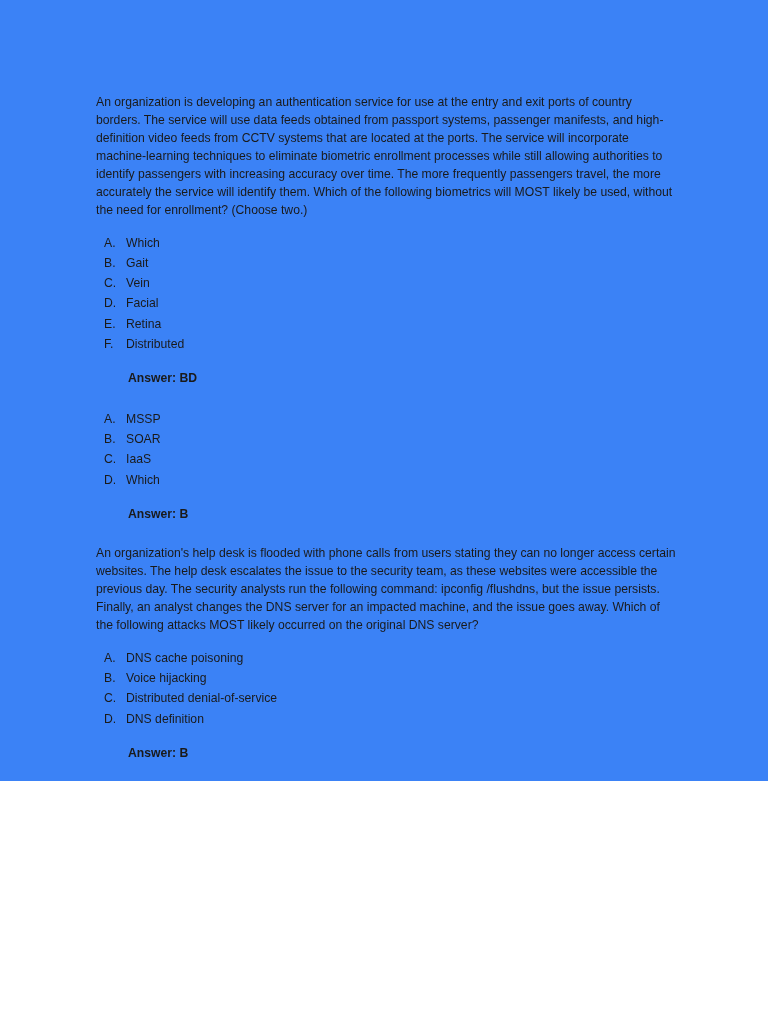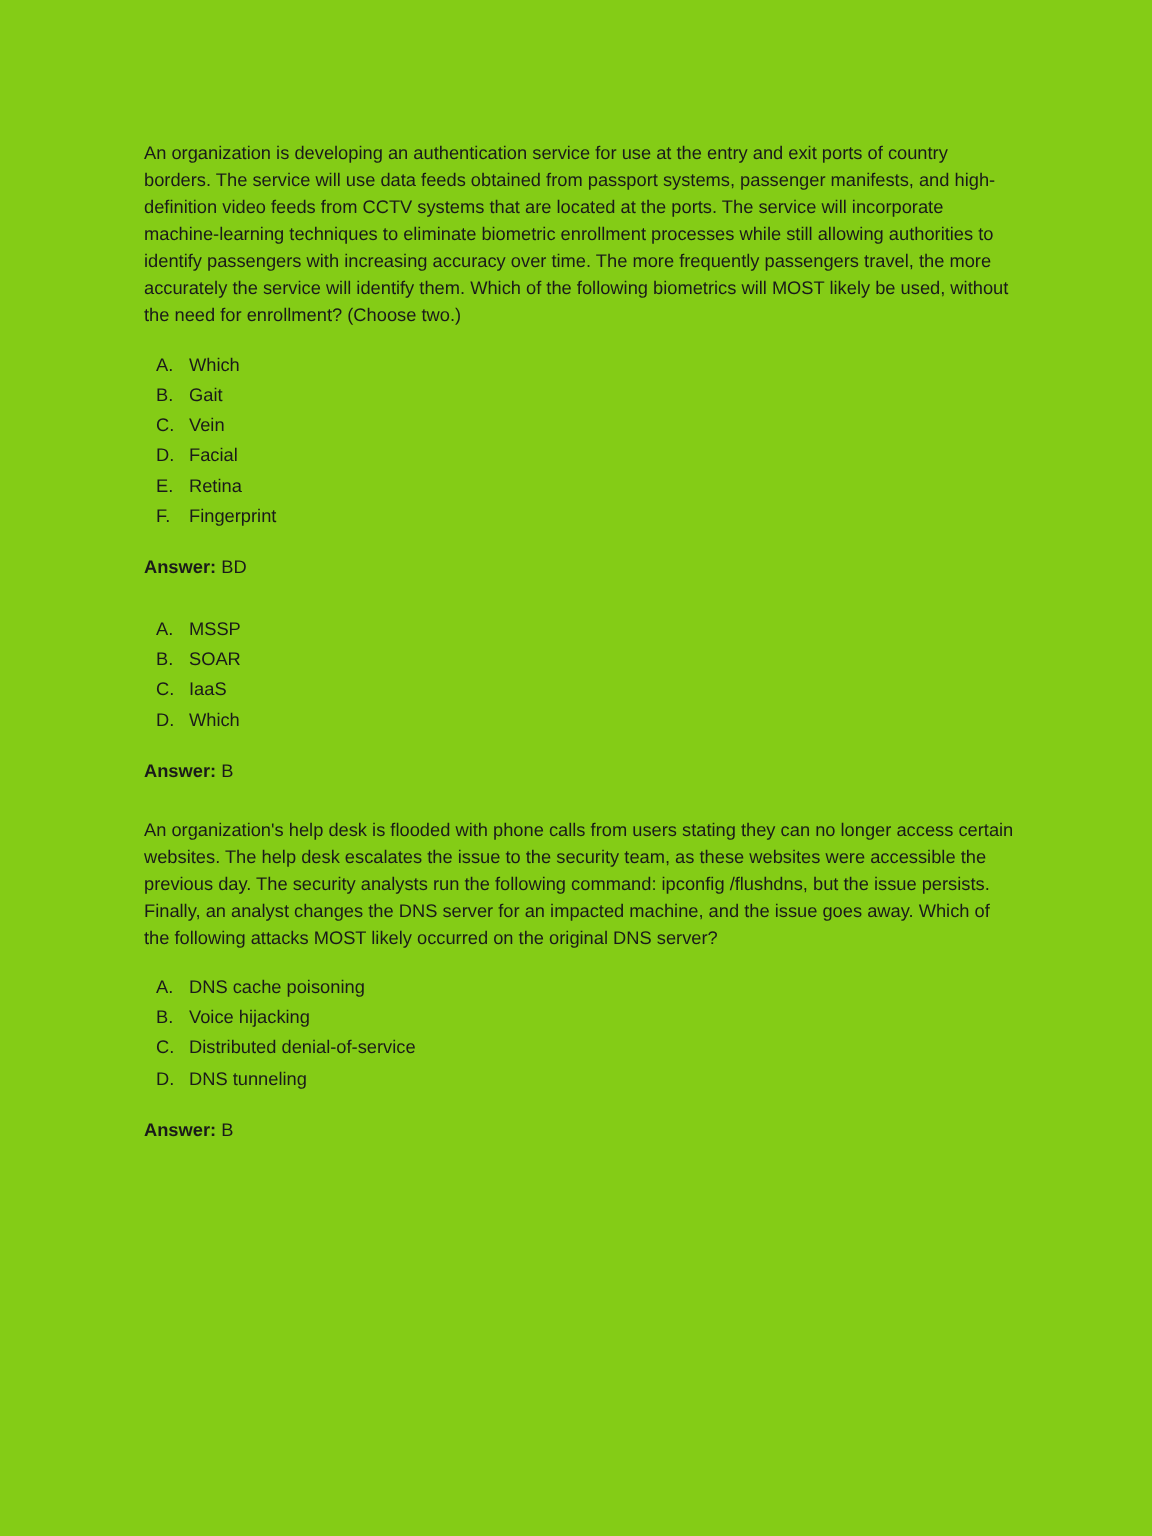--- a/index.html
+++ b/index.html
@@ -9,22 +9,22 @@
   }
   body {
     width: 768px;
     height: 1024px;
     font-family: "Liberation Sans", sans-serif;
     color: #1a1a1a;
   }
   .page {
     position: relative;
     width: 768px;
-    height: 1024px;
-    background: #84cc16;
+    height: 781px;
+    background: #3b82f6;
     box-sizing: border-box;
   }
   .content {
     position: absolute;
     left: 96px;
     top: 94px;
     width: 582px;
   }
   .question-block {
     margin-bottom: 0;
@@ -57,23 +57,24 @@
     color: #1a1a1a;
   }
   .answer {
     font-size: 12.2px;
     line-height: 1.5;
     margin: 0 0 22px 0;
     color: #1a1a1a;
   }
   .answer-label {
     font-weight: bold;
+    margin-left: 32px;
   }
   .answer-value {
-    font-weight: normal;
+    font-weight: bold;
     margin-top: 24px;
   }
 </style>
 </head>
 <body>
 
 <div class="page">
   <div class="content">
 
     <div class="question-block">
@@ -94,21 +95,21 @@
         <li class="option">
           <span class="option-letter">D.</span>
           <span class="option-text">Facial</span>
         </li>
         <li class="option">
           <span class="option-letter">E.</span>
           <span class="option-text">Retina</span>
         </li>
         <li class="option">
           <span class="option-letter">F.</span>
-          <span class="option-text">Fingerprint</span>
+          <span class="option-text">Distributed</span>
         </li>
       </ul>
       <p class="answer">
         <span class="answer-label">Answer: </span>
         <span class="answer-value">BD</span>
       </p>
     </div>
 
     <div class="question-block">
       <ul class="options">
@@ -145,21 +146,21 @@
         <li class="option">
           <span class="option-letter">B.</span>
           <span class="option-text">Voice hijacking</span>
         </li>
         <li class="option">
           <span class="option-letter">C.</span>
           <span class="option-text">Distributed denial-of-service</span>
         </li>
         <li class="option">
           <span class="option-letter">D.</span>
-          <span class="option-text">DNS tunneling</span>
+          <span class="option-text">DNS definition</span>
         </li>
       </ul>
       <p class="answer">
         <span class="answer-label">Answer: </span>
         <span class="answer-value">B</span>
       </p>
     </div>
 
   </div>
 </div>

